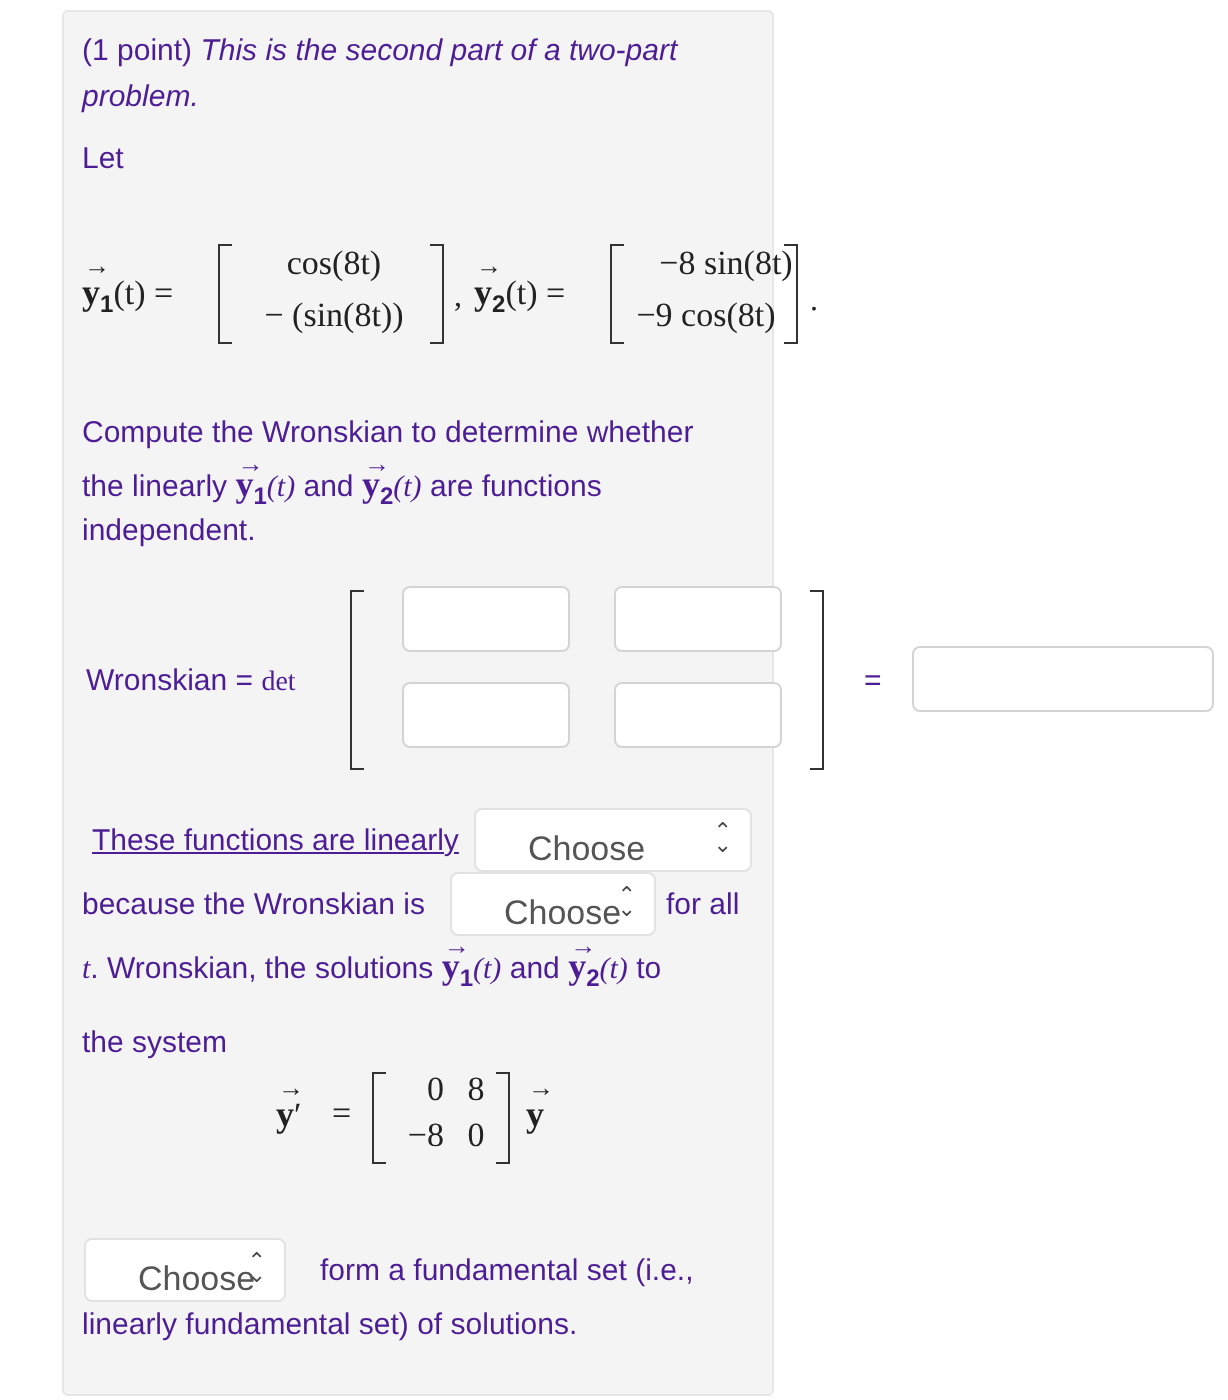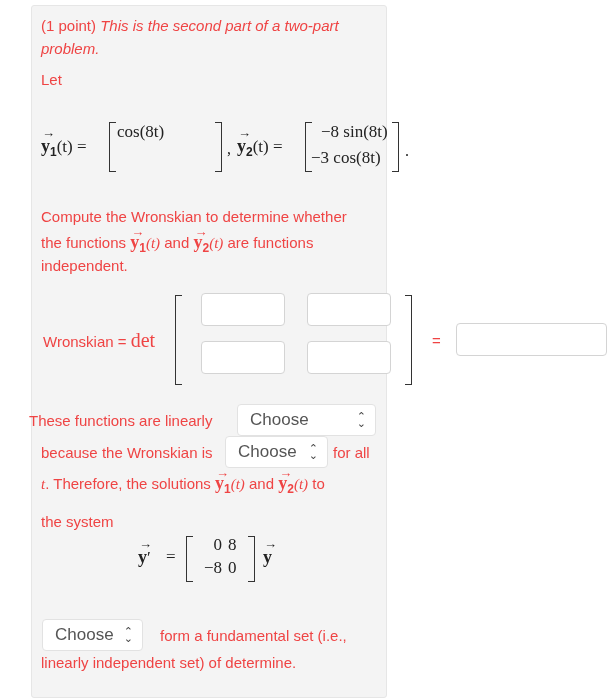--- a/index.html
+++ b/index.html
@@ -1,34 +1,34 @@
 <!DOCTYPE html>
 <html><head>
 <meta charset="utf-8">
 <style>
   html, body { margin:0; padding:0; background:#ffffff; }
   body { width:614px; height:700px; position:relative; overflow:hidden;
          font-family:"Liberation Sans", sans-serif; color:#222; font-size:15px; }
   .panel { position:absolute; left:31px; top:5px; width:356px; height:693px;
            background:#f4f4f4; border:1px solid #e6e6e6; border-radius:3px; box-sizing:border-box; }
   .abs { position:absolute; }
-  .txt { font-size:15px; line-height:23px; color:#ef4444; white-space:nowrap; }
+  .txt { font-size:15px; line-height:23px; color:#4c1d95; white-space:nowrap; }
   .it { font-style:italic; }
   .math { font-family:"Liberation Serif", "DejaVu Serif", serif; }
   .vec { position:relative; display:inline-block; font-weight:bold; font-family:"Liberation Serif", serif; font-size:18px; }
   .vec .arr { position:absolute; left:1px; top:-11px; font-size:13px; font-weight:normal; }
   .sub { font-size:12px; font-weight:bold; position:relative; top:4px; }
   .brk { position:absolute; border:1.5px solid #333; }
   .brk.l { border-right:none; width:6px; }
   .brk.r { border-left:none; width:6px; }
-  .cell { position:absolute; text-align:left; font-family:"Liberation Serif", serif; font-size:17px; white-space:nowrap; }
+  .cell { position:absolute; text-align:center; font-family:"Liberation Serif", serif; font-size:17px; white-space:nowrap; }
   input.box { position:absolute; box-sizing:border-box; background:#fff; border:1px solid #d4d4d4;
               border-radius:4px; padding:0 6px; font-size:14px; outline:none; }
   .sel { position:absolute; box-sizing:border-box; background:#fff; border:1px solid #e2e2e2; border-radius:4px;
-         font-size:17px; color:#555; display:flex; align-items:center; padding-left:12px; }
+         font-size:17px; color:#555; display:flex; align-items:flex-end; padding-left:26px; }
   .sel .chev { position:absolute; right:9px; top:50%; transform:translateY(-50%); font-size:11px; color:#444;
                line-height:7px; text-align:center; }
 </style>
 </head>
 <body>
 
 <div class="panel"></div>
 
 <div class="abs txt" style="left:41px; top:14px;">
   <span>(1 point)</span>
@@ -37,70 +37,71 @@
 <div class="abs txt it" style="left:41px; top:37px;">problem.</div>
 
 <div class="abs txt" style="left:41px; top:68px;">Let</div>
 
 <div class="abs" style="left:41px; top:118px; width:350px; height:60px;">
   <div class="abs" style="left:0; top:18px;">
     <span class="vec"><span class="arr">→</span><span>y</span></span><span class="sub">1</span><span class="math" style="font-size:17px;">(t) =</span>
   </div>
   <div class="brk l" style="left:68px; top:4px; height:48px;"></div>
   <div class="cell" style="left:76px; top:4px; width:100px;">cos(8t)</div>
+  <div class="cell" style="left:76px; top:30px; width:100px;">− (sin(8t))</div>
   <div class="brk r" style="left:174px; top:4px; height:48px;"></div>
   <div class="abs math" style="left:186px; top:22px; font-size:16px;">,</div>
 
   <div class="abs" style="left:196px; top:18px;">
     <span class="vec"><span class="arr">→</span><span>y</span></span><span class="sub">2</span><span class="math" style="font-size:17px;">(t) =</span>
   </div>
   <div class="brk l" style="left:264px; top:4px; height:48px;"></div>
   <div class="cell" style="left:280px; top:4px; width:84px;">−8 sin(8t)</div>
-  <div class="cell" style="left:270px; top:30px; width:84px;">−3 cos(8t)</div>
+  <div class="cell" style="left:270px; top:30px; width:84px;">−9 cos(8t)</div>
   <div class="brk r" style="left:351px; top:4px; height:48px;"></div>
   <div class="abs math" style="left:364px; top:24px; font-size:16px;">.</div>
 </div>
 
 <div class="abs txt" style="left:41px; top:205px;">Compute the Wronskian to determine whether</div>
 <div class="abs txt" style="left:41px; top:231px;">
-  <span>the functions</span>
+  <span>the linearly</span>
   <span class="vec"><span class="arr">→</span><span>y</span></span><span class="sub">1</span><span class="math it">(t)</span>
   <span>and</span>
   <span class="vec"><span class="arr">→</span><span>y</span></span><span class="sub">2</span><span class="math it">(t)</span>
   <span>are functions</span>
 </div>
 <div class="abs txt" style="left:41px; top:254px;">independent.</div>
 
 <div class="abs txt" style="left:43px; top:329px;">
-  <span>Wronskian = </span><span class="math" style="font-size:20px;">det</span>
+  <span>Wronskian = </span><span class="math" style="font-size:14px;">det</span>
 </div>
 <div class="brk l" style="left:175px; top:295px; height:88px;"></div>
 <input class="box" style="left: 201px; top: 293px; width: 84px; height: 33px;" value="">
 <input class="box" style="left: 307px; top: 293px; width: 84px; height: 33px;" value="">
 <input class="box" style="left: 201px; top: 341px; width: 84px; height: 33px;" value="">
 <input class="box" style="left: 307px; top: 341px; width: 84px; height: 33px;" value="">
 <div class="brk r" style="left:405px; top:295px; height:88px;"></div>
 <div class="abs txt" style="left:432px; top:329px;">=</div>
 <input class="box" style="left: 456px; top: 323px; width: 151px; height: 33px;" value="">
 
-<div class="abs txt" style="left:29px; top:409px;">These functions are linearly</div>
+<div class="abs txt" style="left:46px; top:409px;text-decoration:underline;">These functions are linearly</div>
 <div class="sel" style="left:237px; top:404px; width:139px; height:32px;">
   <span>Choose</span>
   <span class="chev">⌃<br>⌄</span>
 </div>
 
 <div class="abs txt" style="left:41px; top:441px;">because the Wronskian is</div>
 <div class="sel" style="left:225px; top:436px; width:103px; height:32px;">
   <span>Choose</span>
   <span class="chev">⌃<br>⌄</span>
 </div>
 <div class="abs txt" style="left:333px; top:441px;">for all</div>
 
 <div class="abs txt" style="left:41px; top:472px;">
-  <span class="math it">t</span><span>. Therefore, the solutions</span>
+  <span class="math it">t</span><span>. Wronskian, the solutions</span>
   <span class="vec"><span class="arr">→</span><span>y</span></span><span class="sub">1</span><span class="math it">(t)</span>
   <span>and</span>
   <span class="vec"><span class="arr">→</span><span>y</span></span><span class="sub">2</span><span class="math it">(t)</span>
   <span>to</span>
 </div>
 <div class="abs txt" style="left:41px; top:510px;">the system</div>
 
 <div class="abs" style="left:138px; top:530px; width:160px; height:56px;">
   <div class="abs" style="left:0; top:17px;">
     <span class="vec"><span class="arr">→</span><span>y</span></span><span class="math" style="font-size:17px;">′</span>
@@ -115,13 +116,13 @@
   <div class="abs" style="left:125px; top:17px;">
     <span class="vec"><span class="arr">→</span><span>y</span></span>
   </div>
 </div>
 
 <div class="sel" style="left:42px; top:619px; width:101px; height:32px;">
   <span>Choose</span>
   <span class="chev">⌃<br>⌄</span>
 </div>
 <div class="abs txt" style="left:160px; top:624px;">form a fundamental set (i.e.,</div>
-<div class="abs txt" style="left:41px; top:651px;">linearly independent set) of determine.</div>
+<div class="abs txt" style="left:41px; top:651px;">linearly fundamental set) of solutions.</div>
 
 </body></html>

